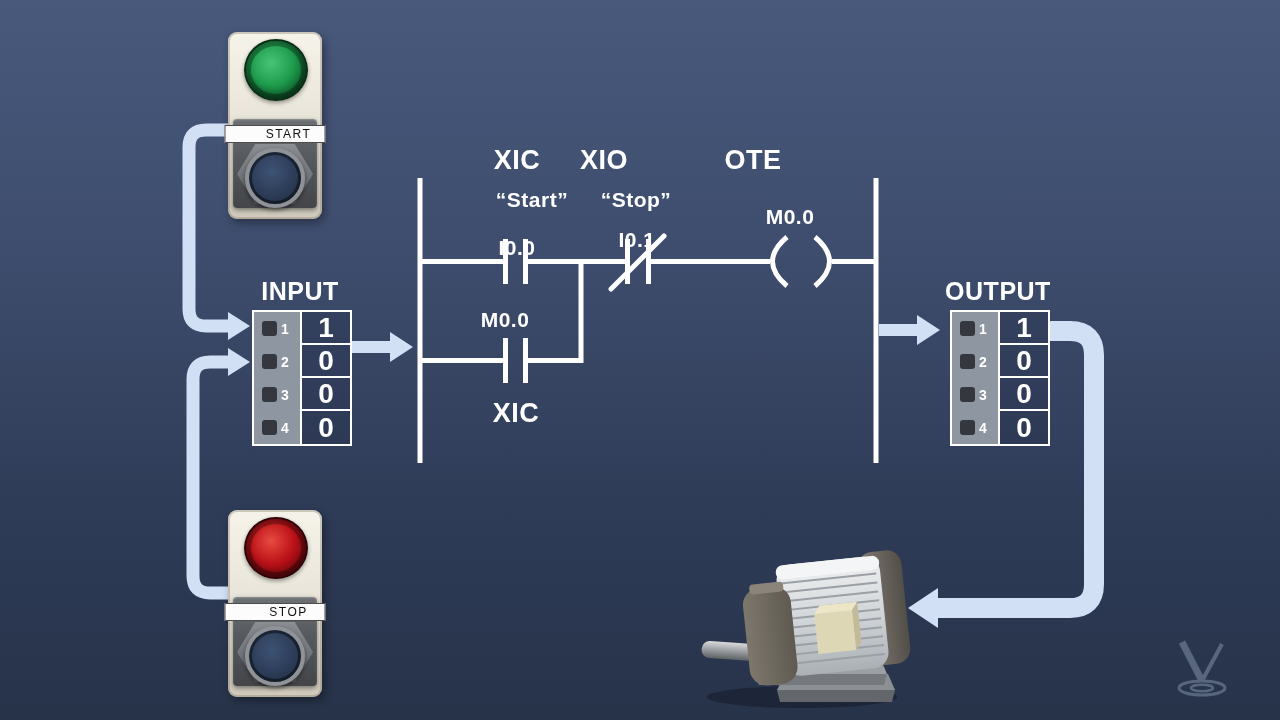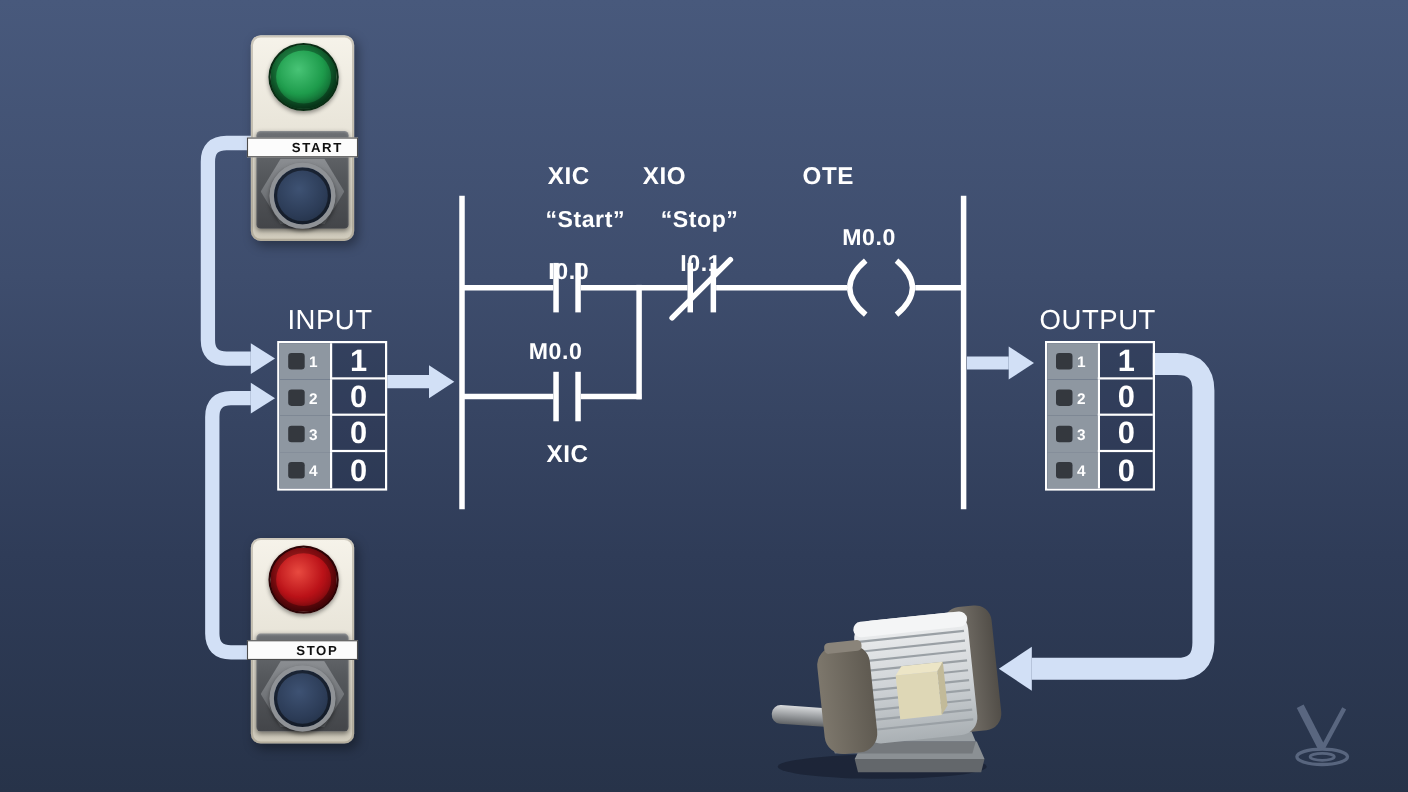--- a/index.html
+++ b/index.html
@@ -30,40 +30,40 @@
   }
   .housing{
     position:absolute;left:5px;top:87px;width:84px;height:89px;border-radius:4px;
     background:linear-gradient(180deg,#6d7074 0%,#55585c 45%,#434549 100%);
     box-shadow:inset 0 1px 2px rgba(255,255,255,.25), 0 2px 5px rgba(0,0,0,.45);
   }
   .plate{
     position:absolute;left:50%;top:6px;transform:translateX(-50%);
     width:72px;height:16px;background:#fcfcfc;border:1px solid #4c4c4c;
     display:flex;align-items:center;justify-content:center;
-    font-size:12px;font-weight:700;color:#101010;letter-spacing:1.5px;padding-left:27px;
+    font-size:12px;font-weight:400;color:#101010;letter-spacing:1.5px;padding-left:27px;
   }
   .hexnut{
     position:absolute;left:50%;top:25px;transform:translateX(-50%);
     width:76px;height:60px;background:linear-gradient(180deg,#8b8e92,#5c5f63);
     clip-path:polygon(24% 0,76% 0,100% 50%,76% 100%,24% 100%,0 50%);
   }
   .pbtn{
     position:absolute;left:50%;top:29px;transform:translateX(-50%);
     width:52px;height:52px;border-radius:50%;
     background:radial-gradient(circle at 44% 38%,#3e5273 0%,#2c3c57 55%,#1b2738 100%);
     border:4px solid #8f9296;
     box-shadow:inset 0 0 0 3px rgba(0,0,0,.45), 0 2px 4px rgba(0,0,0,.5);
   }
 
   
   .io-panel{position:absolute;width:96px;}
   .io-title{
     position:absolute;top:-33px;left:50%;transform:translateX(-50%);
-    color:#fff;font-size:25px;font-weight:400;letter-spacing:.5px;white-space:nowrap;
+    color:#fff;font-size:25px;font-weight:700;letter-spacing:.5px;white-space:nowrap;
   }
   .io-grid{
     position:absolute;left:0;top:0;width:96px;border:2px solid #fff;
     display:flex;flex-direction:column;background:rgba(20,30,52,.18);
   }
   .io-row{display:flex;height:33px;}
   .io-term{
     width:46px;background:#8e97a1;display:flex;align-items:center;
     padding-left:8px;gap:4px;box-sizing:border-box;
   }
@@ -74,21 +74,21 @@
     display:flex;align-items:center;justify-content:center;
     color:#fff;font-size:28px;font-weight:700;line-height:1;
   }
   .io-row:last-child .io-val{border-bottom:none;}
 
   
   .lad-label,.lad-tag{
     position:absolute;transform:translateX(-50%);color:#fff;font-weight:700;
     white-space:nowrap;letter-spacing:.5px;
   }
-  .lad-label{font-size:22px;line-height:28px;}
+  .lad-label{font-size:27px;line-height:28px;}
   .lad-tag{font-size:21px;line-height:22px;}
 </style>
 </head>
 <body>
 
 <div id="canvas">
 
   <svg class="abs" width="1280" height="720" viewBox="0 0 1280 720" style="left:0;top:0;">
     <defs>
       <linearGradient id="bodyGrad" x1="0" y1="0" x2="0" y2="1">
@@ -217,21 +217,21 @@
 
   <div class="station" style="left:228px;top:32px;">
     <div class="lens lens-green"></div>
     <div class="housing">
       <div class="plate">START</div>
       <div class="hexnut"></div>
       <div class="pbtn"></div>
     </div>
   </div>
 
-  <div class="station" style="left:228px;top:489px;">
+  <div class="station" style="left:228px;top:510px;">
     <div class="lens lens-red"></div>
     <div class="housing">
       <div class="plate">STOP</div>
       <div class="hexnut"></div>
       <div class="pbtn"></div>
     </div>
   </div>
 
   <div class="io-panel" style="left:252px;top:310px;">
     <div class="io-title">INPUT</div>

